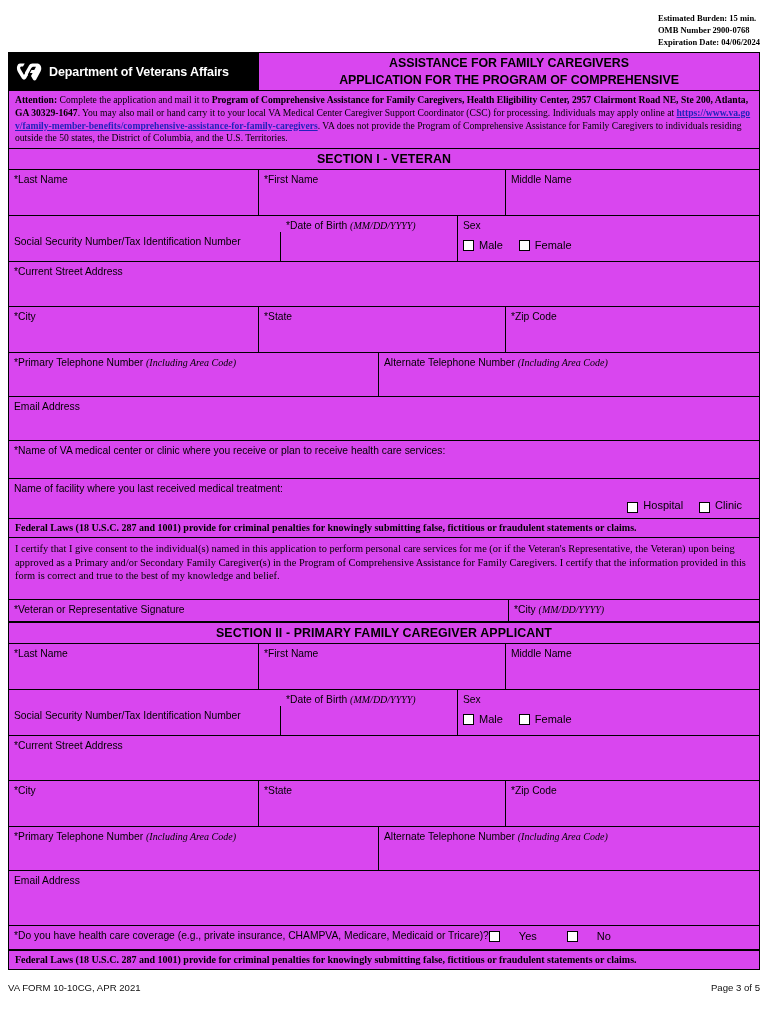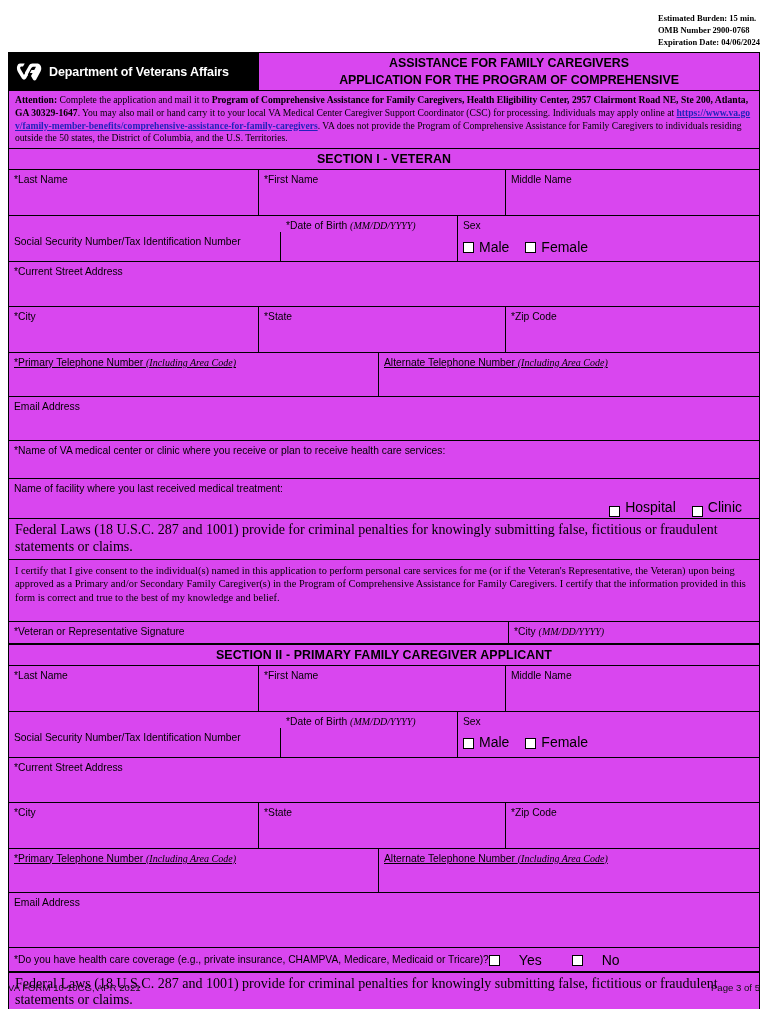--- a/index.html
+++ b/index.html
@@ -118,21 +118,21 @@
     min-width: 0;
   }
   .cell:last-child { border-right: none; }
   .cell .it { font-family: "Liberation Serif", serif; font-style: italic; font-size: 10px; }
 
   
   .h-name   { height: 46px; }
   .h-ssn    { height: 46px; }
   .h-addr   { height: 45px; }
   .h-city   { height: 46px; }
-  .h-phone  { height: 44px; text-decoration: underline; }
+  .h-phone  { height: 44px; }
   .h-email  { height: 44px; }
   .h-vamc   { height: 38px; }
   .h-fac    { height: 40px; }
   .h-sig    { height: 22px; }
   .h-rel    { height: 55px; }
   .h-cov    { height: 24px; }
 
   .c-33 { width: 250px; flex: 0 0 250px; }
   .c-34 { width: 247px; flex: 0 0 247px; }
   .c-33b{ flex: 1 1 auto; }
@@ -159,38 +159,38 @@
     gap: 5px;
     margin-top: 6px;
   }
   .cb {
     width: 11px; height: 11px;
     border: 1.3px solid #000;
     background: #fff;
     display: inline-block;
     flex: 0 0 11px;
   }
-  .cb-lab { font-size: 14px; margin-right: 11px; }
+  .cb-lab { font-size: 11px; margin-right: 11px; }
 
   
   .fac-inner {
     display: flex;
     align-items: flex-start;
     justify-content: space-between;
     width: 100%;
     padding-right: 6px;
   }
   .fac-boxes { display: flex; align-items: flex-end; gap: 5px; margin-top: 16px; }
 
   
   .legal {
     border-bottom: 1.2px solid #000;
     font-family: "Liberation Serif", serif;
-    font-weight: normal;
-    font-size: 14px;
+    font-weight: bold;
+    font-size: 10px;
     padding: 3px 5px 3px 6px;
     line-height: 1.2;
   }
   .legal.last { border-bottom: none; }
 
   .certify {
     border-bottom: 1.2px solid #000;
     font-family: "Liberation Serif", serif;
     font-size: 10.4px;
     line-height: 1.31;

